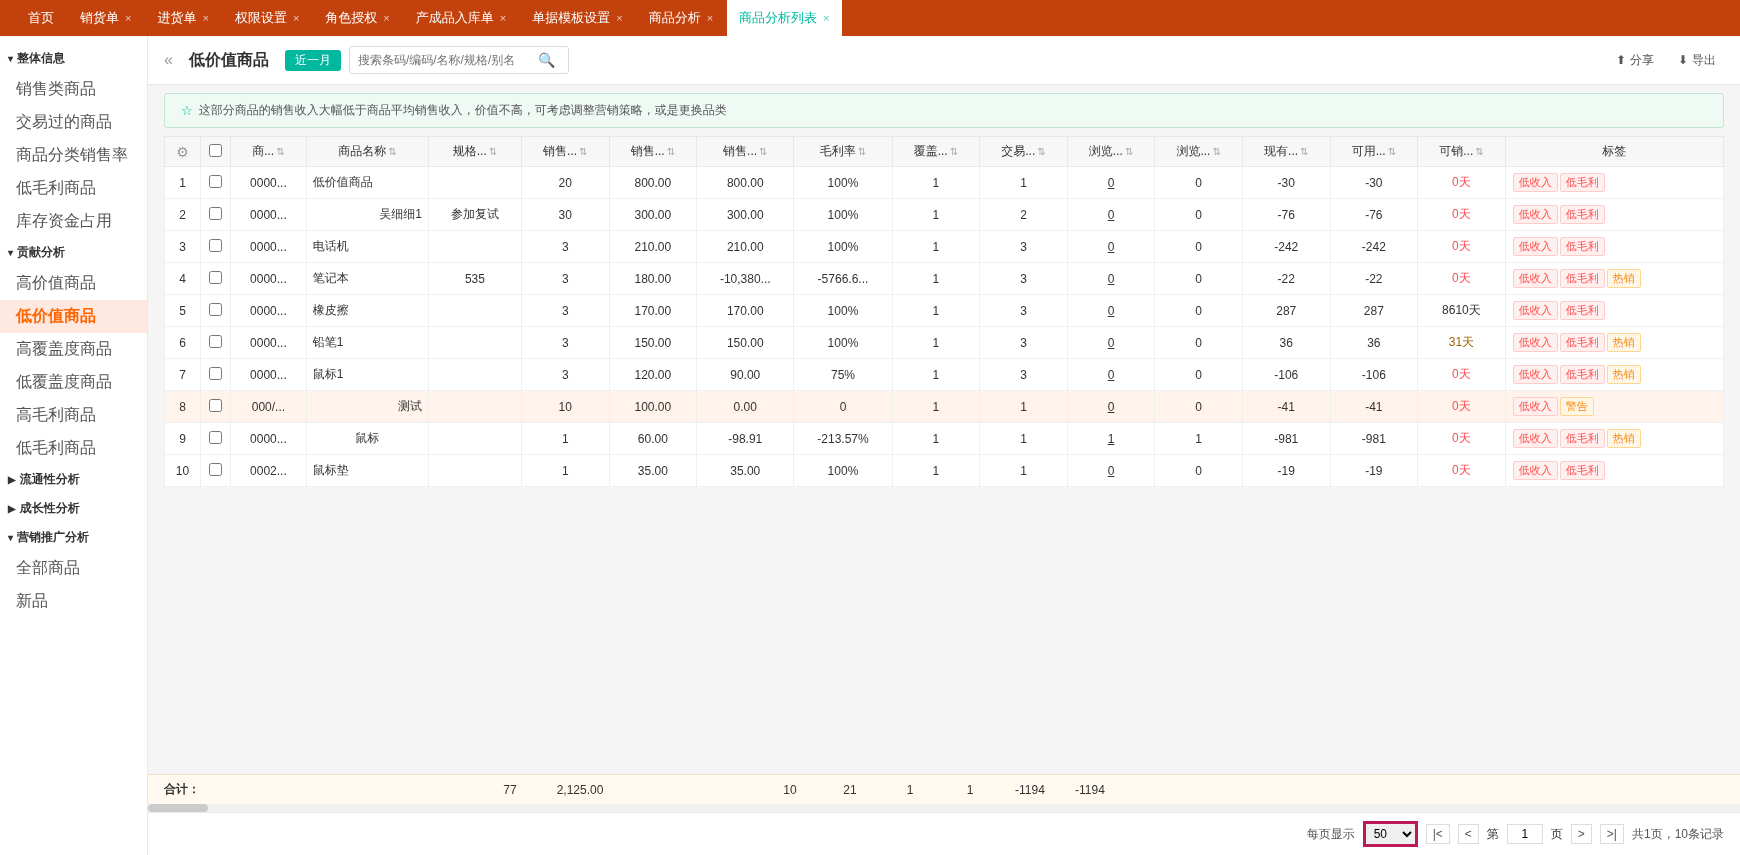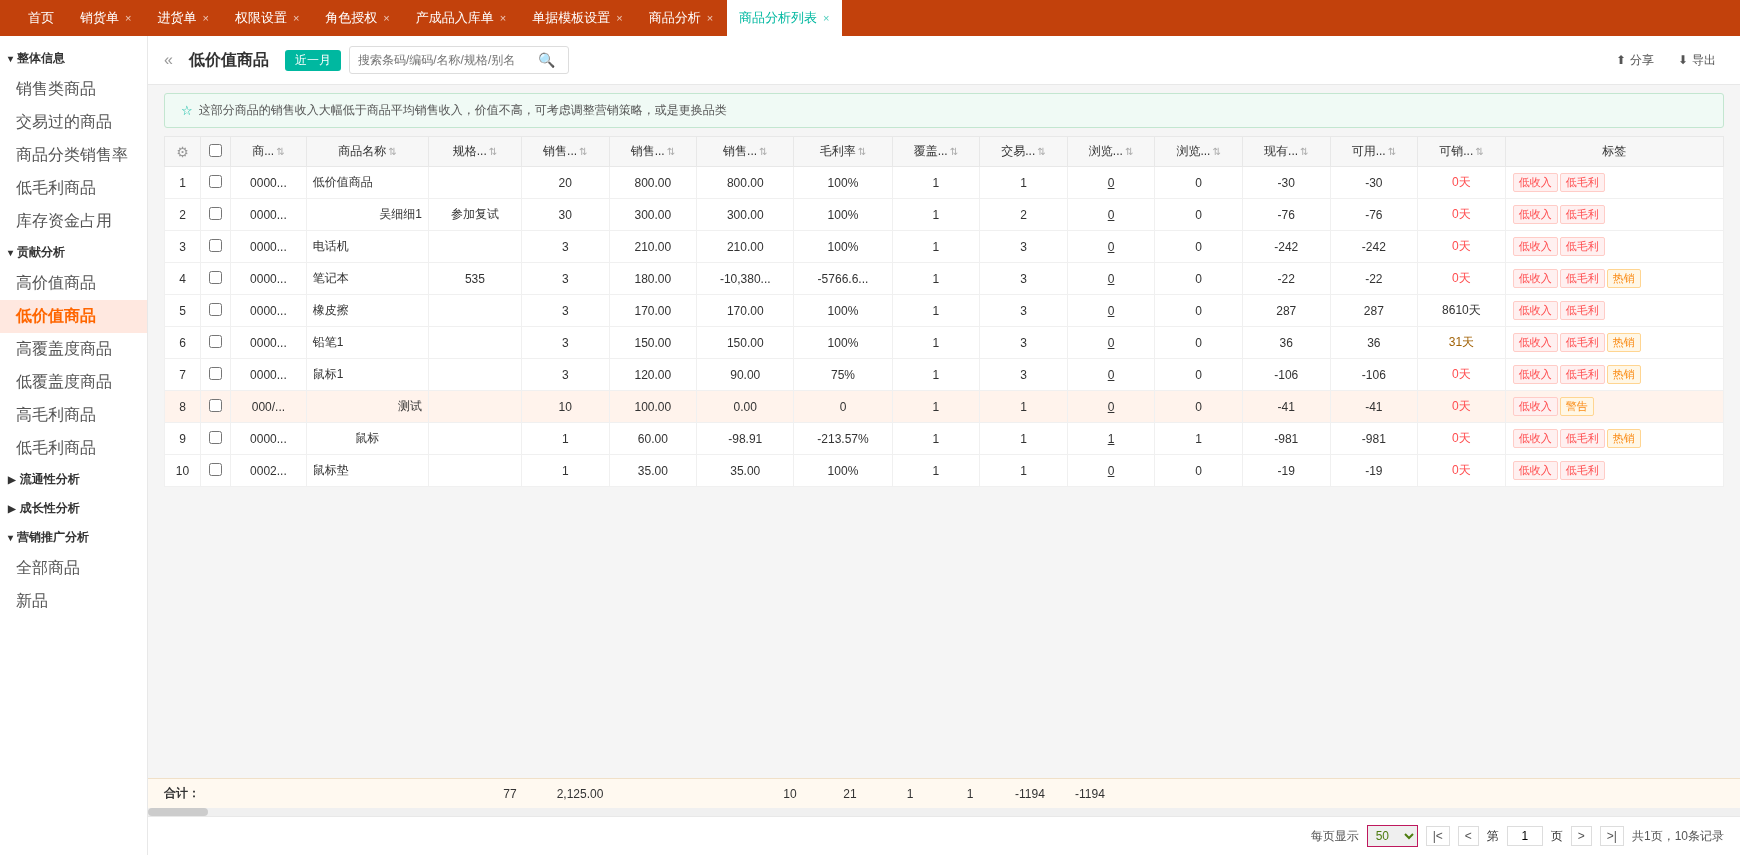--- a/index.html
+++ b/index.html
@@ -54,21 +54,21 @@
     .tag-hot { background: #fff7e6; color: #fa8c16; border: 1px solid #ffd591; }
     .tag-warning { background: #fff7e6; color: #fa8c16; border: 1px solid #ffd591; }
     .underline { text-decoration: underline; }
     .gear-icon { color: #999; cursor: pointer; font-size: 14px; }
     .sort-icon { color: #aaa; font-size: 10px; cursor: pointer; }
     th .col-header { display: flex; align-items: center; justify-content: center; gap: 2px; }
 
     
     .pagination { background: #fff; border-top: 1px solid #e8e8e8; padding: 8px 16px; display: flex; align-items: center; justify-content: flex-end; gap: 8px; }
     .pagination-label { color: #555; }
-    .pagination-select { border: 1px solid #be185d; padding: 2px 4px; color: #4d7c0f; }
+    .pagination-select { border: 3px solid #be185d; padding: 2px 4px; color: #000000; }
     .pagination-btn { border: 1px solid #ddd; background: #fff; padding: 2px 6px; cursor: pointer; color: #555; }
     .pagination-page { color: #333; }
     .page-input { border: 1px solid #ddd; width: 36px; text-align: center; padding: 2px; }
 
     .scrollbar-area { height: 8px; background: #f0f0f0; }
     .scrollbar-thumb { height: 8px; background: #ccc; width: 60px; border-radius: 4px; }
 
     
     .summary-bar {
       background: #fff9f0;

